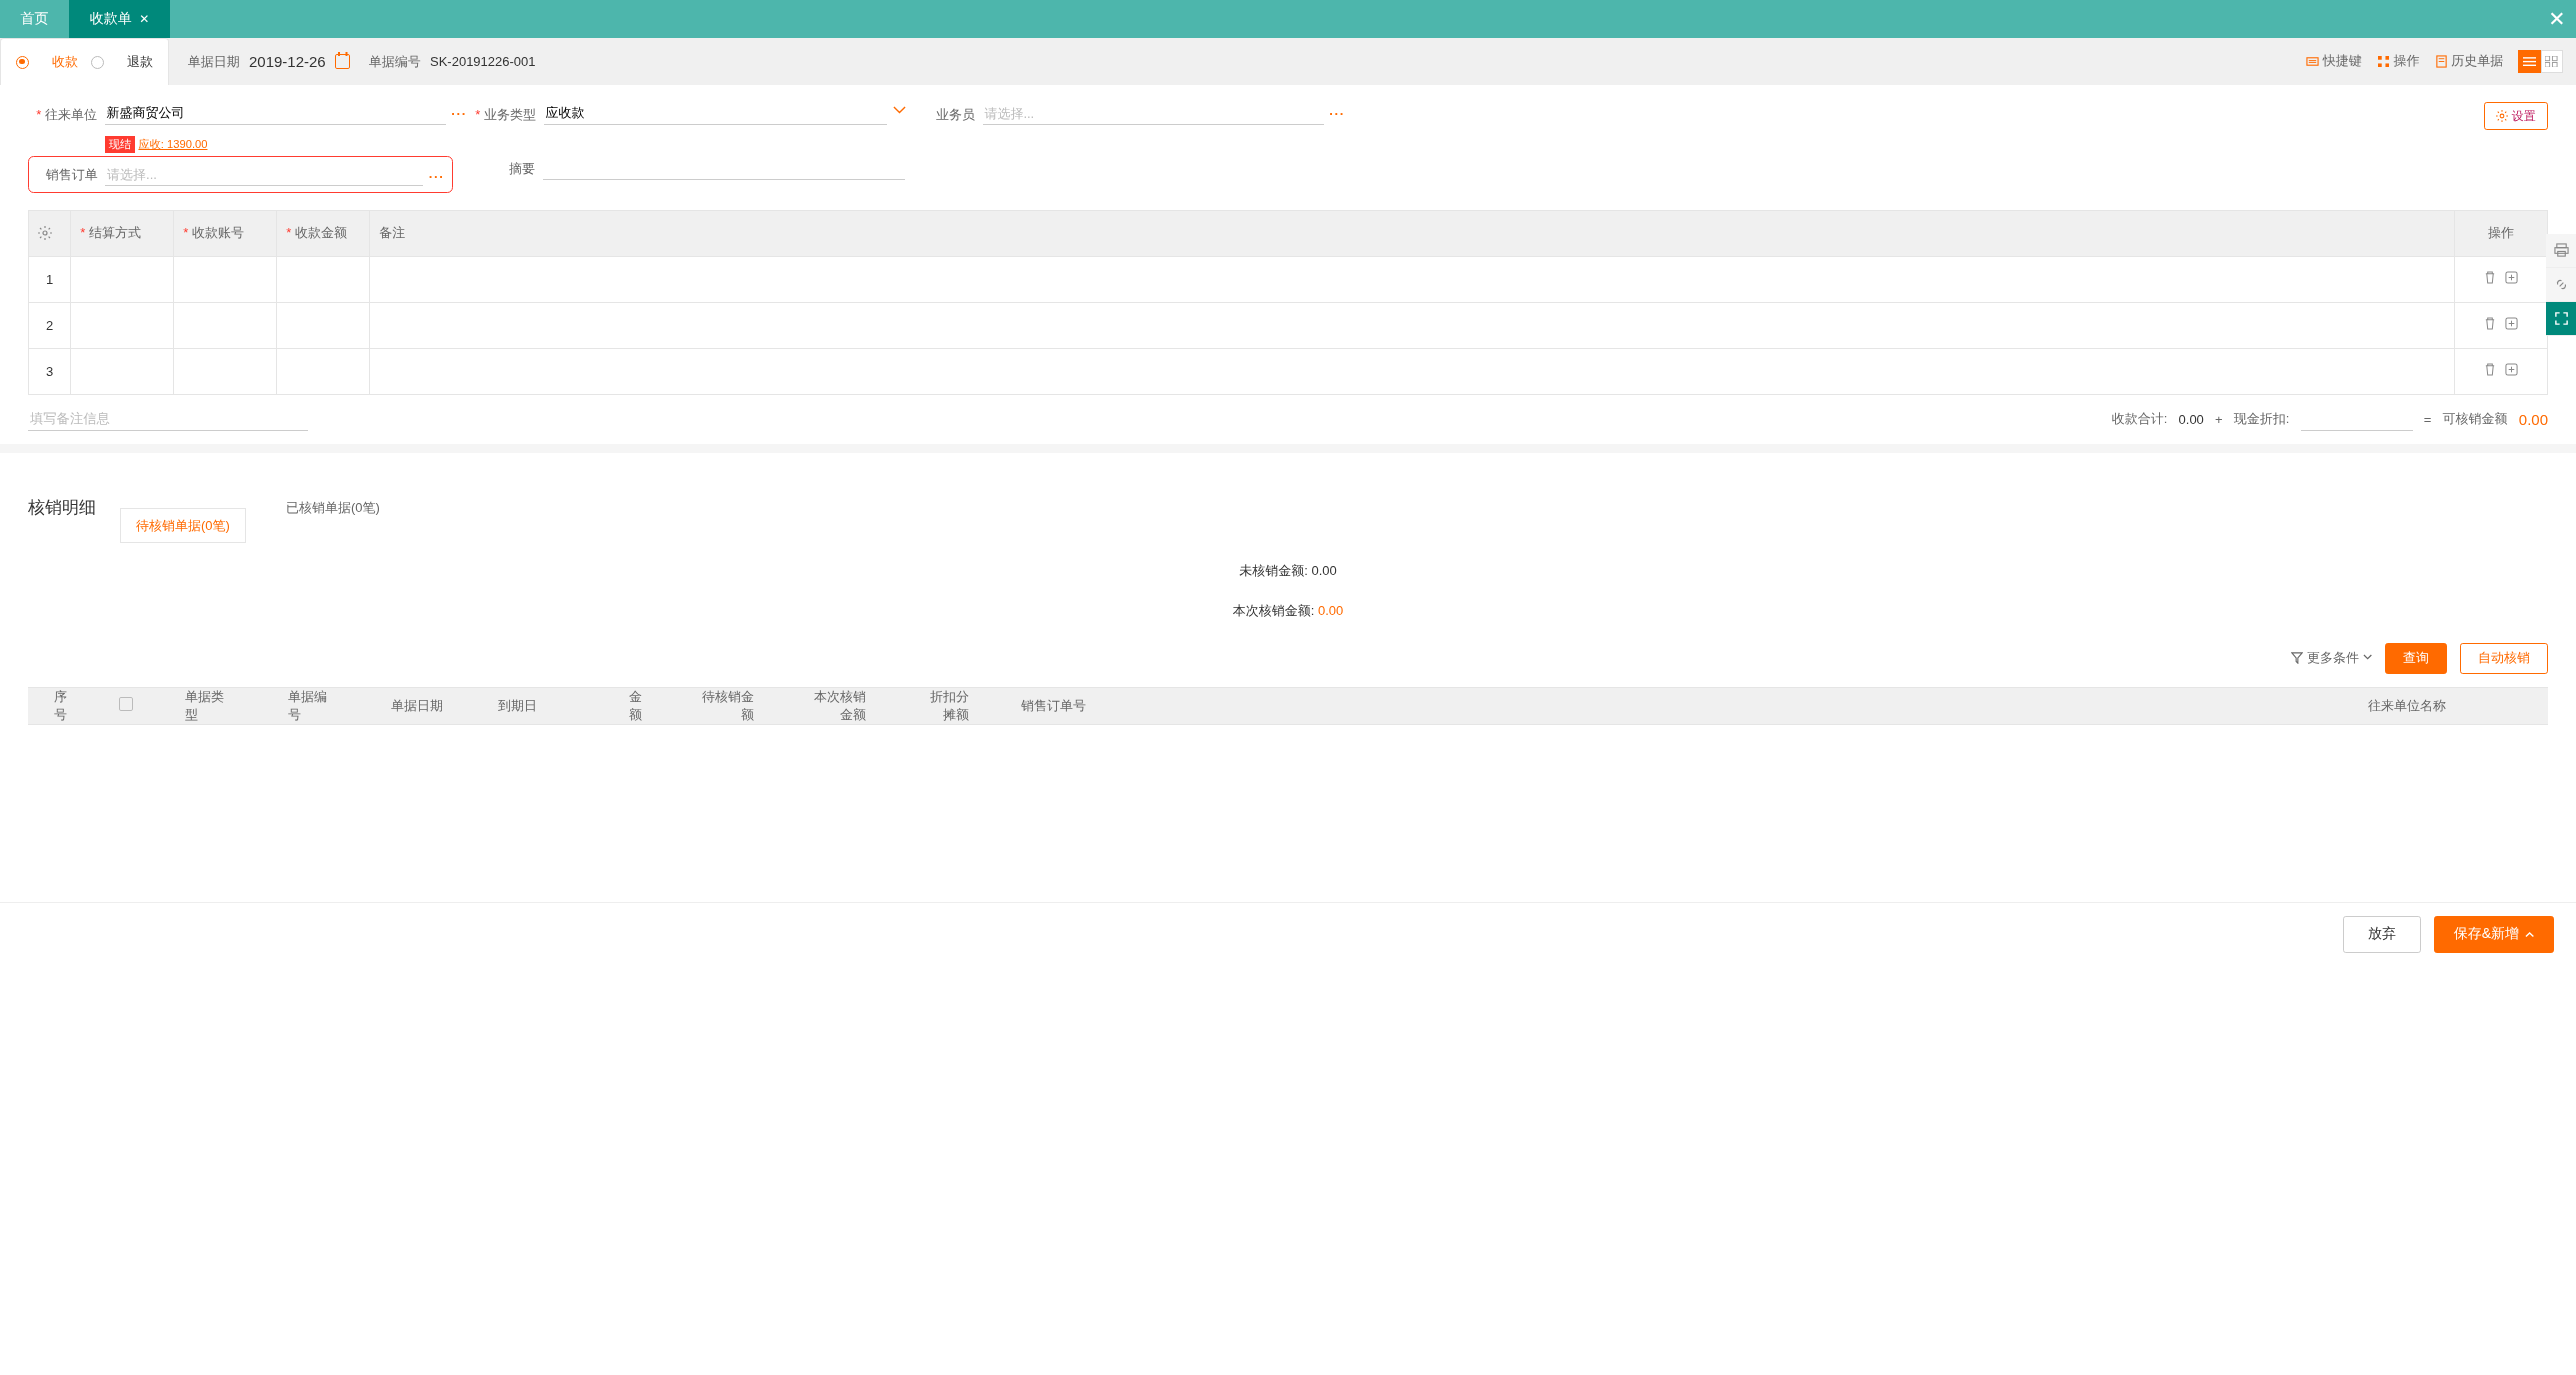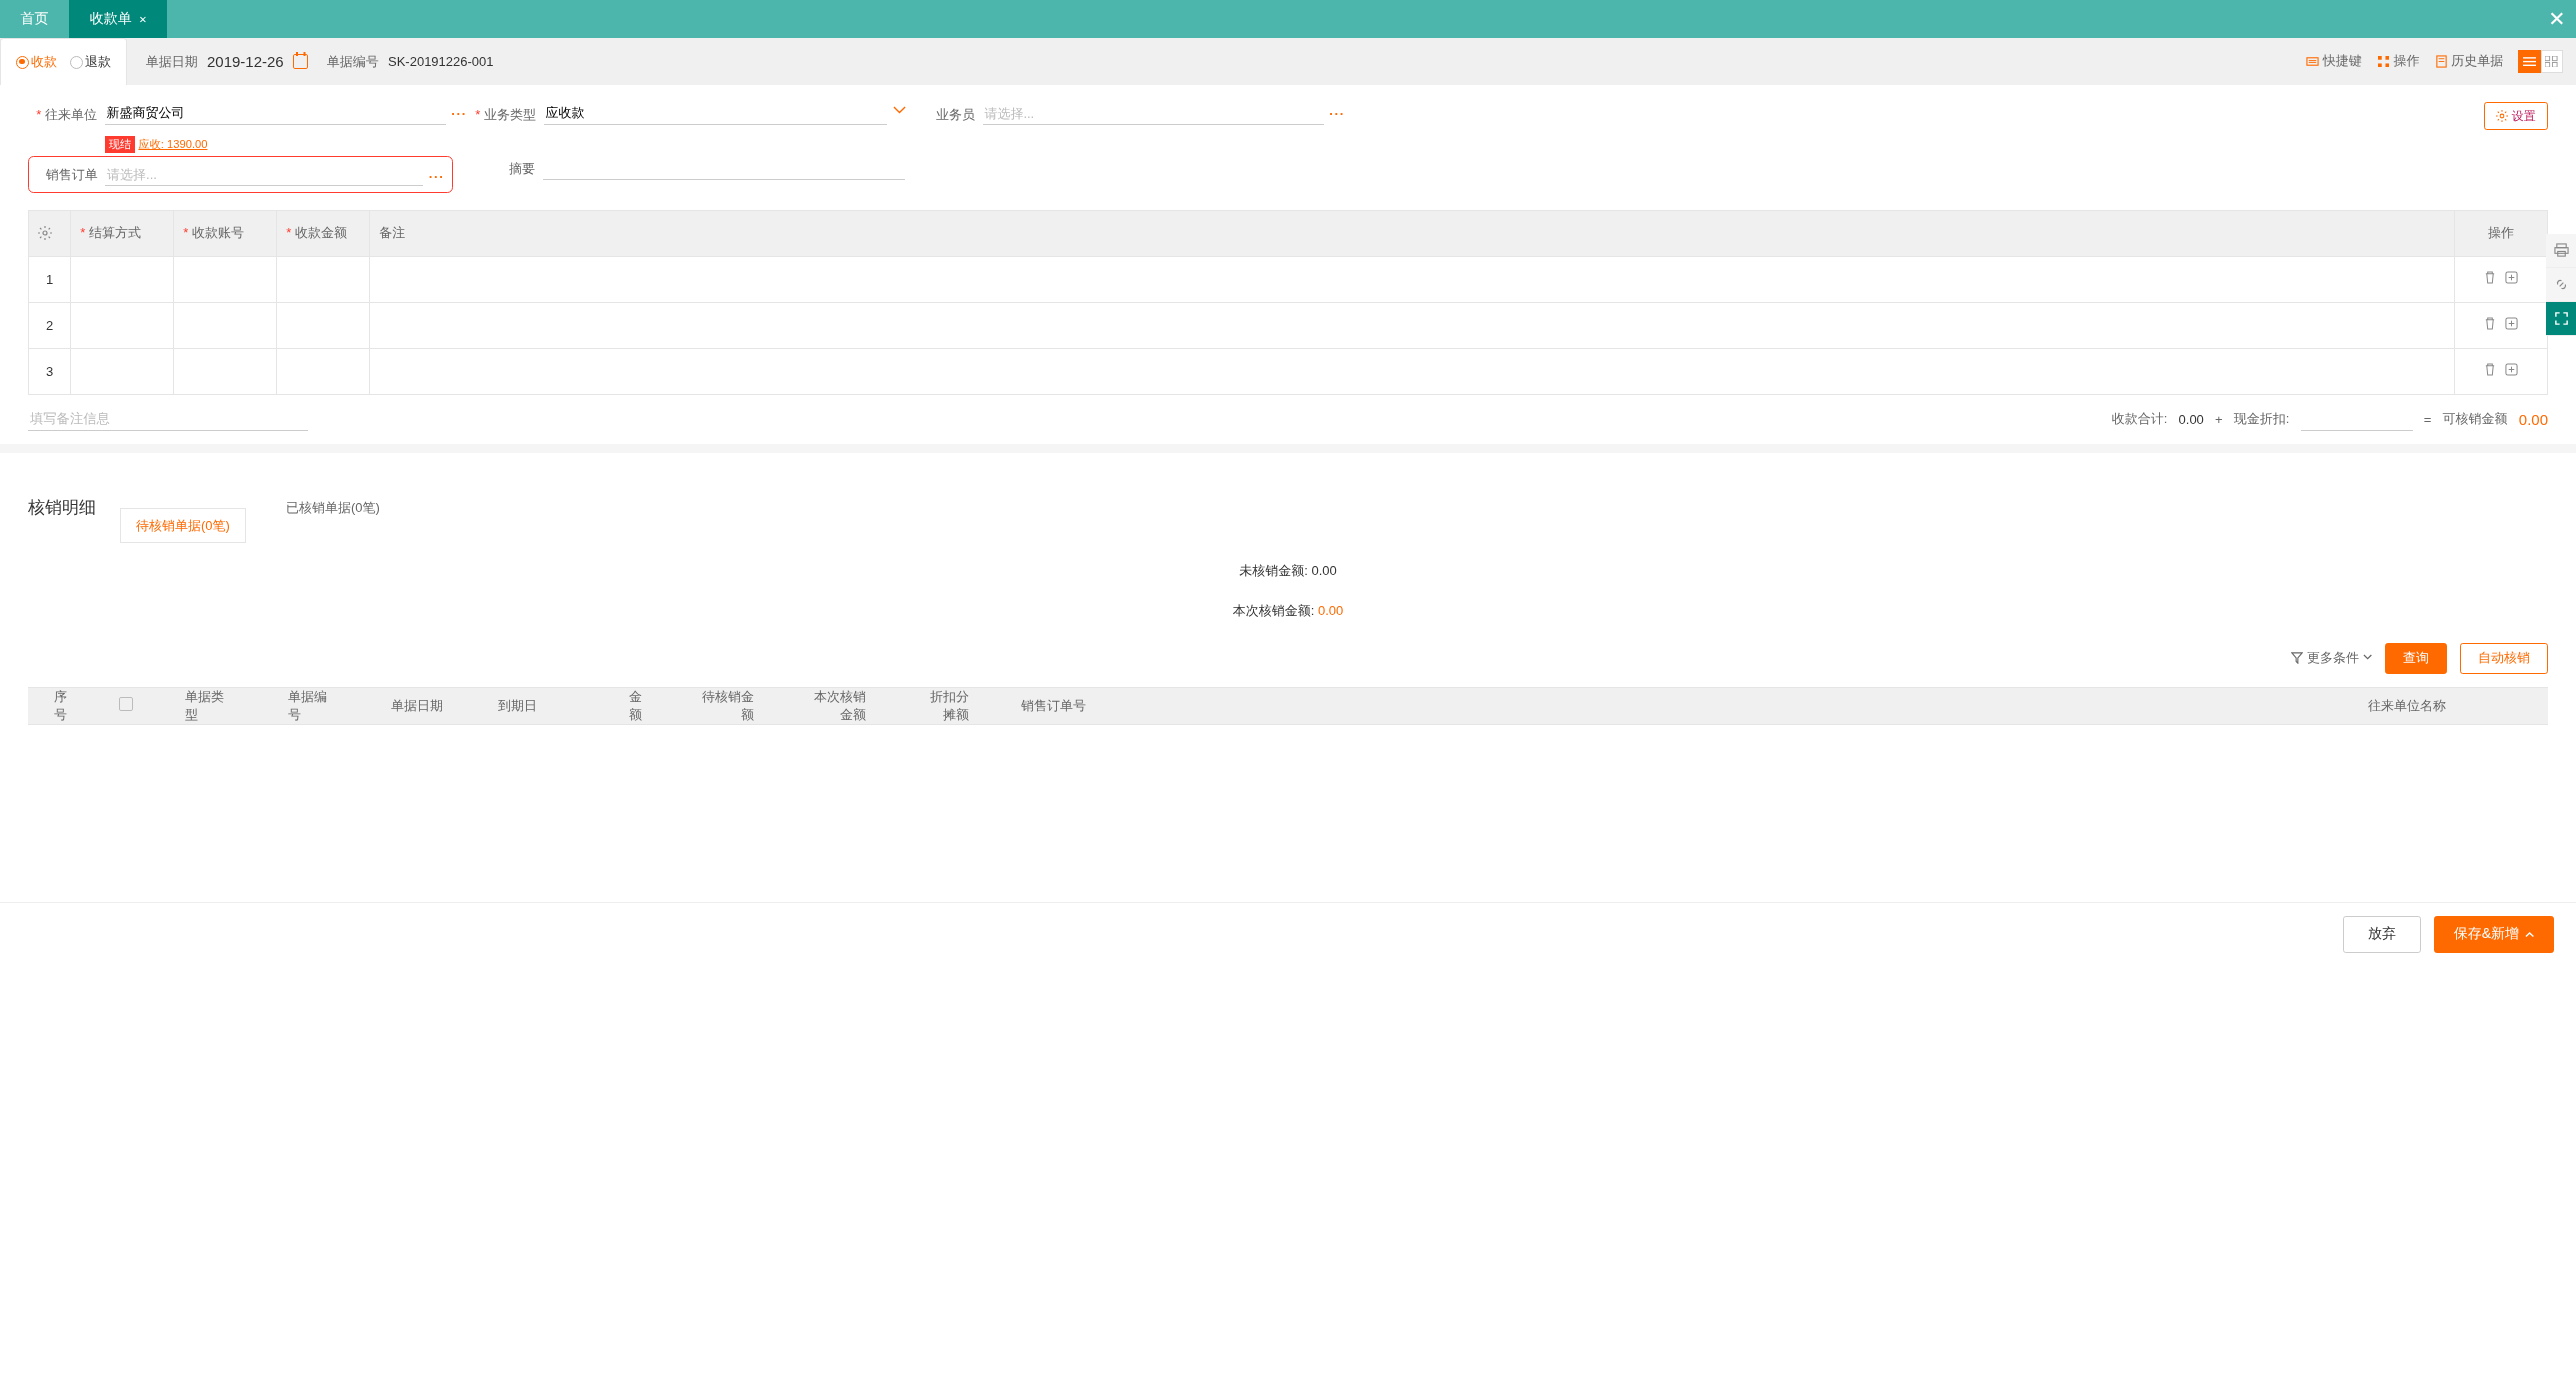--- a/index.html
+++ b/index.html
@@ -1,28 +1,28 @@
 <!DOCTYPE html>
 <html style="font-size:15px"><head>
 <meta charset="utf-8">
 <style>
 * { box-sizing: border-box; margin: 0; padding: 0; }
 body { font-family: "PingFang SC", "Microsoft YaHei", Arial, sans-serif; font-size: 13px; color: #333; background: #fff; }
 
 
 .top-tabs { display: flex; align-items: stretch; height: 38px; background: #4db6ac; }
-.top-tab { display: flex; align-items: center; padding: 0 20.6px; color: #fff; cursor: pointer; font-size: 14px; font-family: Liberation Mono, monospace; }
+.top-tab { display: flex; align-items: center; padding: 0 20.6px; color: #fff; cursor: pointer; font-size: 14px; }
 .top-tab.active { background: #00897b; }
 .top-tab .close { margin-left: 7.5px; font-size: 12px; }
 .top-close { margin-left: auto; width: 38px; display: flex; align-items: center; justify-content: center; color: #fff; cursor: pointer; font-size: 20.6px; }
 
 
 .header { display: flex; align-items: center; height: 47px; background: #f0f0f0; padding: 0 13px 0 0; }
 .radio-toggle { background: #fff; border: 0.9px solid #e5e5e5; border-bottom: none; display: flex; align-items: center; padding: 0 15px; height: 100%; border-radius: 3.7px 3.7px 0 0; gap: 13px; }
-.radio-item { display: flex; align-items: center; gap: 2px; cursor: pointer; }
+.radio-item { display: flex; align-items: center; gap: 23px; cursor: pointer; }
 .radio-circle { width: 13px; height: 13px; border: 1.4px solid #bbb; border-radius: 50%; position: relative; }
 .radio-item.active .radio-circle { border-color: #ff6a00; }
 .radio-item.active .radio-circle::after { content: ""; position: absolute; width: 5.6px; height: 5.6px; background: #ff6a00; border-radius: 50%; top: 2.3px; left: 2.3px; }
 .radio-item.active { color: #ff6a00; }
 .header-field { display: flex; align-items: center; margin-left: 18.7px; gap: 9.3px; }
 .header-label { color: #666; }
 .header-value { color: #333; }
 .calendar-icon { width: 15px; height: 15px; border: 1.4px solid #ff6a00; border-radius: 1.9px; position: relative; cursor: pointer; }
 .calendar-icon::before { content: ""; position: absolute; top: -2.8px; left: 1.9px; width: 1.9px; height: 3.7px; background: #ff6a00; box-shadow: 7.5px 0 #ff6a00; }
 .header-right { margin-left: auto; display: flex; align-items: center; gap: 15px; }

